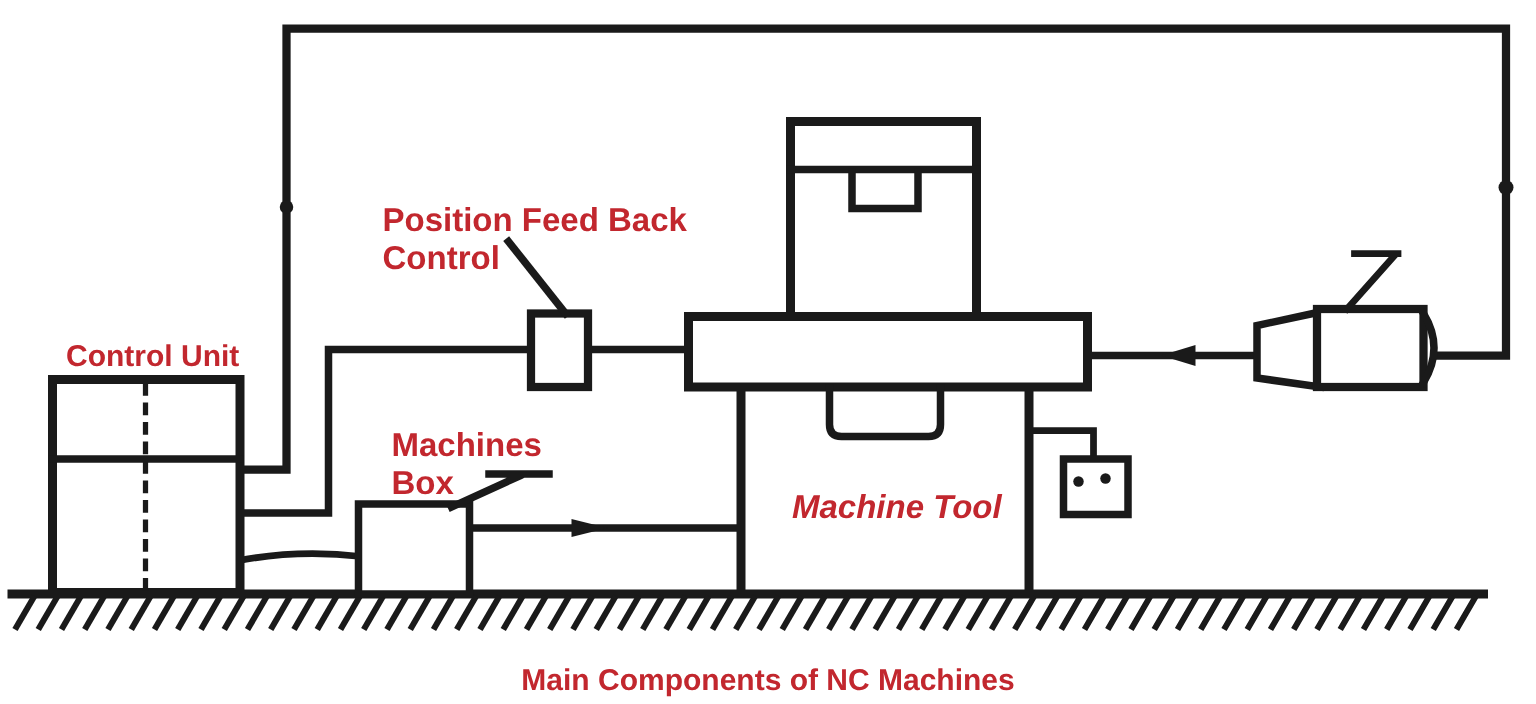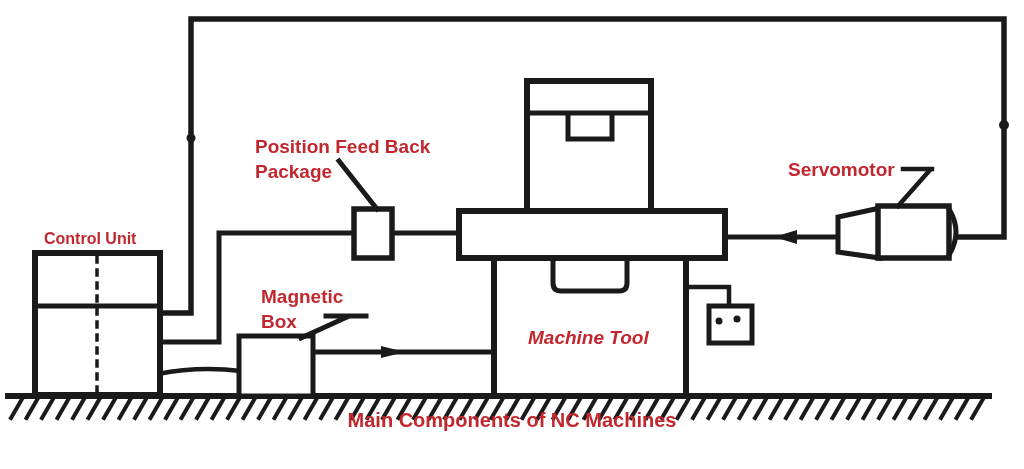--- a/index.html
+++ b/index.html
@@ -10,26 +10,26 @@
   html,body{margin:0;padding:0;background:var(--bg);}
   .stage{
     position:relative;width:1024px;height:469px;background:var(--bg);
     font-family:"Liberation Sans", sans-serif;overflow:hidden;
   }
   .stage svg{position:absolute;left:0;top:0;}
   .w{fill:none;stroke:var(--ink);stroke-linecap:square;stroke-linejoin:miter;}
   .bx{fill:#ffffff;stroke:var(--ink);stroke-linecap:square;stroke-linejoin:miter;}
   .solid{fill:var(--ink);stroke:none;}
   .lbl{
-    position:absolute;color:var(--label);font-weight:bold;font-size:19px;
+    position:absolute;color:var(--label);font-weight:bold;font-size:22px;
     line-height:25px;white-space:nowrap;
   }
-  .lbl.small{font-size:16px;}
+  .lbl.small{font-size:20px;}
   .title{
-    position:absolute;left:0;right:0;top:409px;text-align:center;
+    position:absolute;left:0;right:0;top:443px;text-align:center;
     color:var(--label);font-weight:bold;font-size:20px;
   }
 </style>
 </head>
 <body>
 
 <div class="stage">
 
   <svg width="1024" height="469" viewBox="0 0 1024 469">
 
@@ -139,27 +139,26 @@
     <path class="w" stroke-width="4.5" d="M903,169 H932 M930,170 L898,206"></path>
 
     <polygon class="solid" points="381,346 381,358 405,352"></polygon>
     <polygon class="solid" points="774,237 797,230 797,244"></polygon>
   </svg>
 
   <div class="lbl small" style="left:44px;top:226px;">Control Unit</div>
 
   <div class="lbl" style="left:255px;top:134px;">
     <div>Position Feed Back</div>
-    <div>Package</div>
+    <div>Control</div>
   </div>
 
   <div class="lbl" style="left:261px;top:284px;">
-    <div>Magnetic</div>
+    <div>Machines</div>
     <div>Box</div>
   </div>
 
   <div class="lbl" style="left:528px;top:325px;font-style:italic;">Machine Tool</div>
 
 
-  <div class="lbl" style="left:788px;top:157px;">Servomotor</div>
 
   <div class="title">Main Components of NC Machines</div>
 </div>
 
 </body></html>

